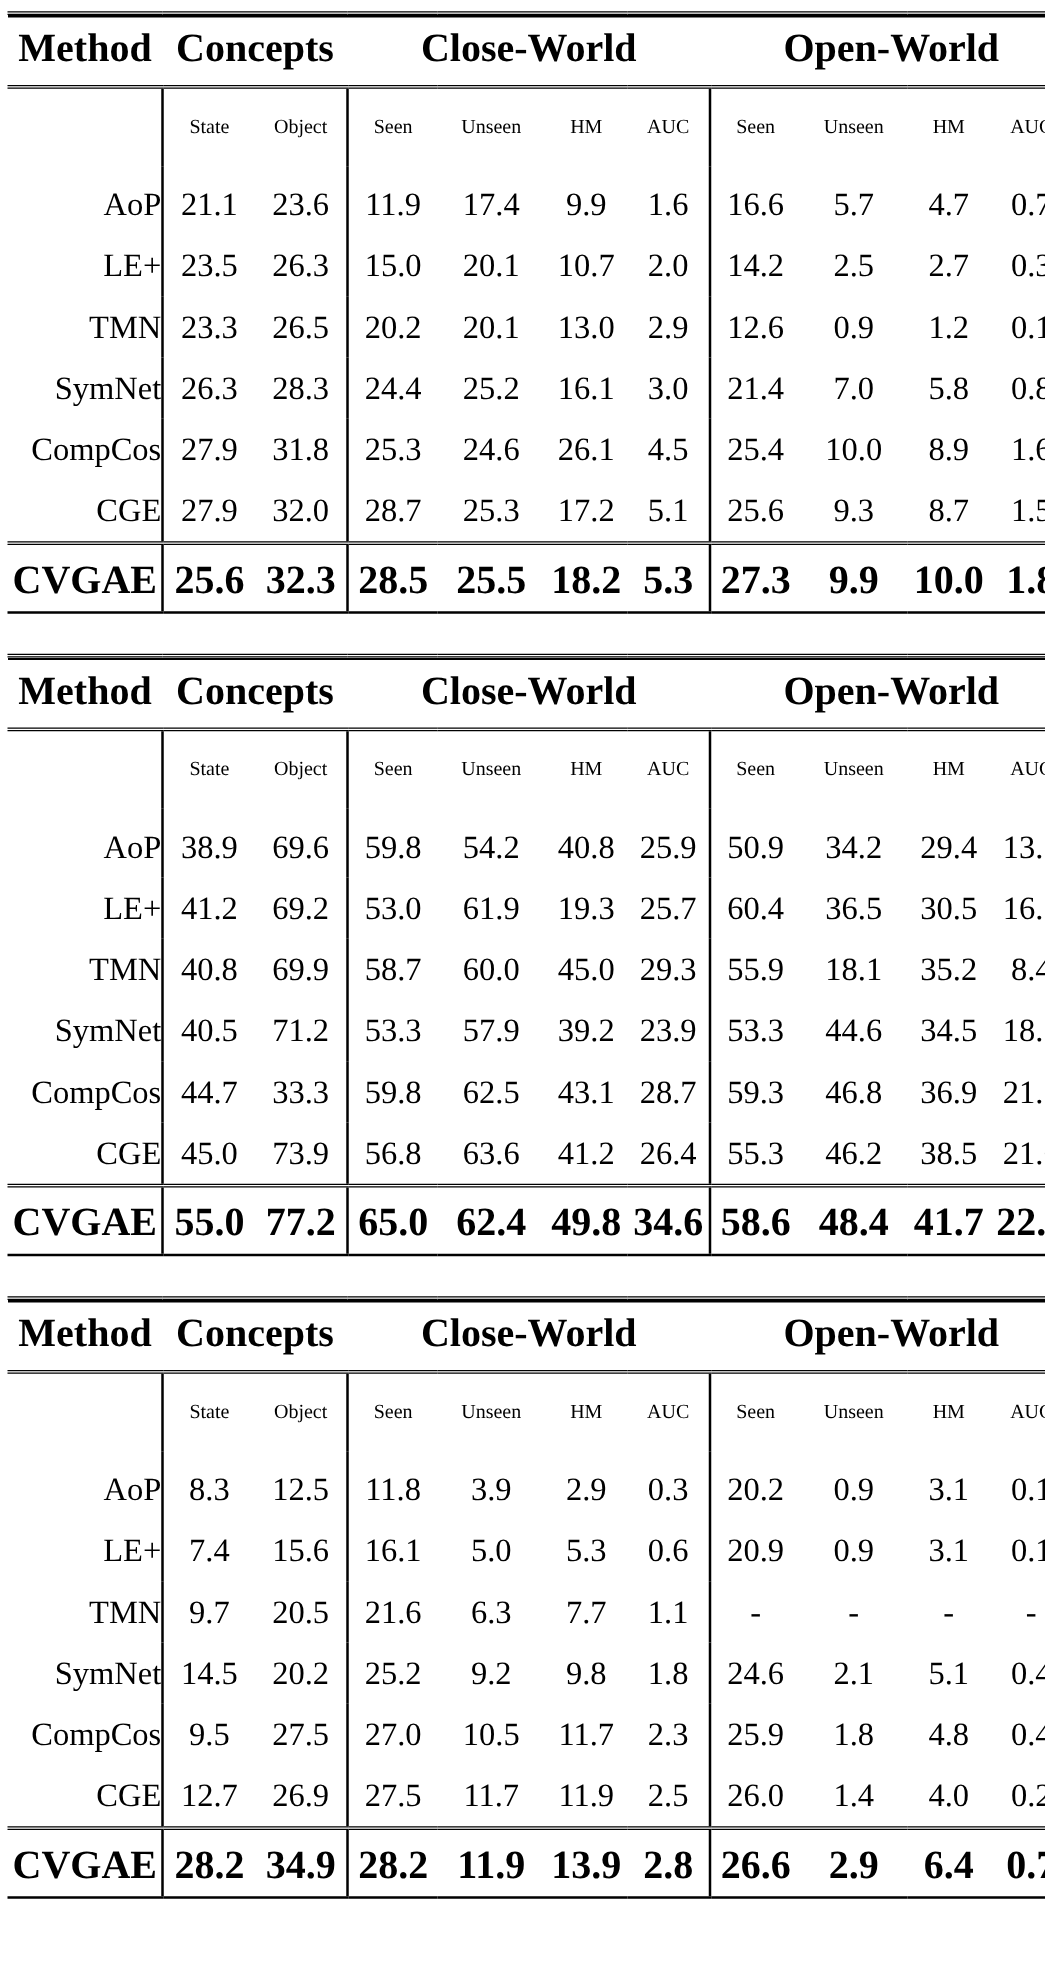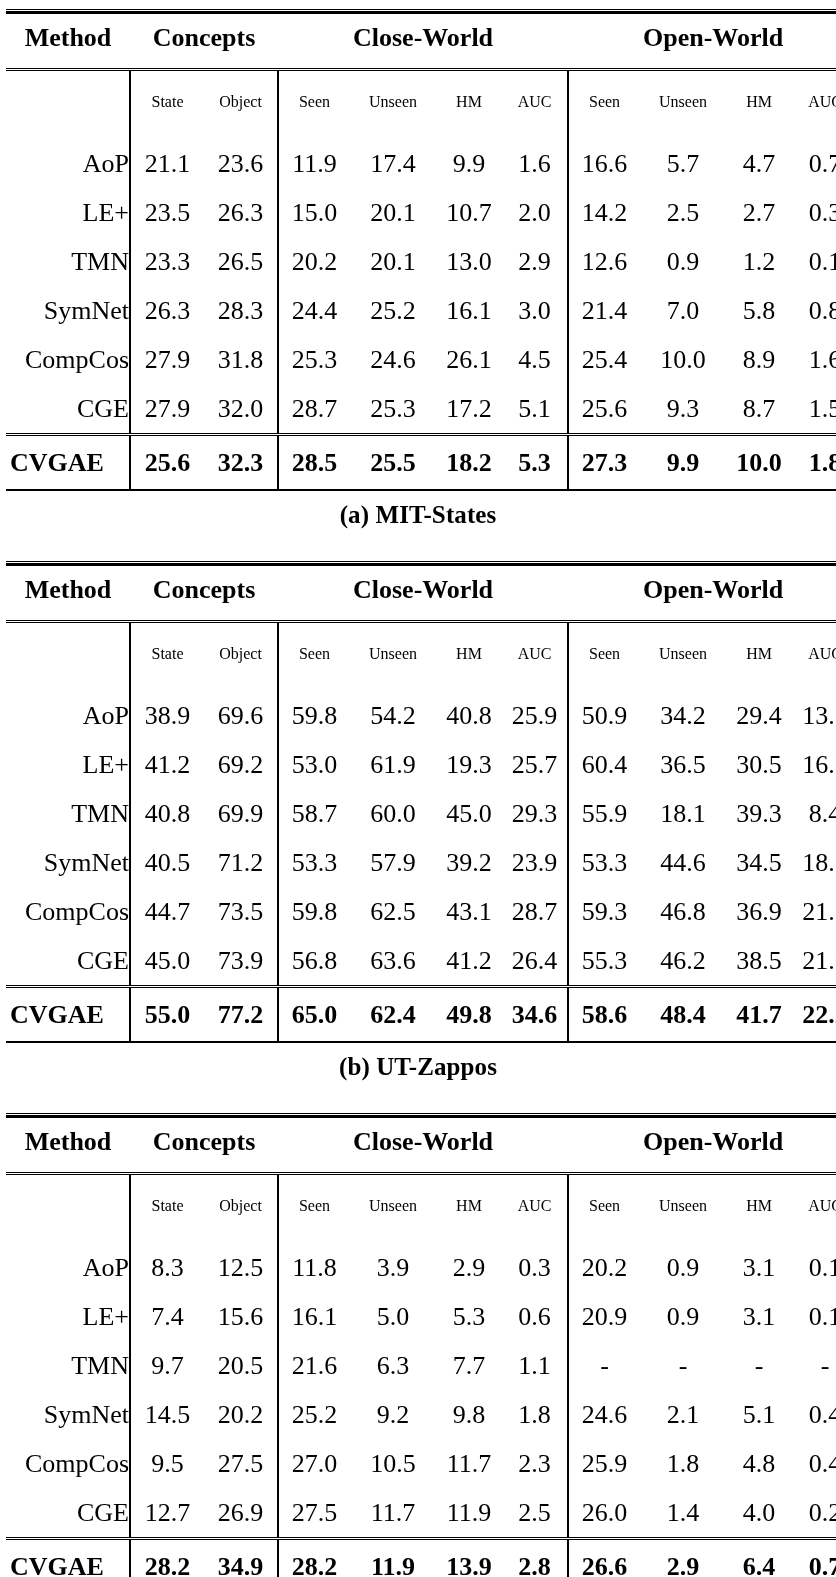--- a/index.html
+++ b/index.html
@@ -70,21 +70,21 @@
   tr.midrule-heavy > * {
     border-top: 3px double #000;
   }
   tr.botrule > * {
     border-bottom: 2px solid #000;
   }
 
   
   tr.group-head th {
     font-weight: bold;
-    font-size: 26px;
+    font-size: 32px;
     height: 52px;
     padding-bottom: 4px;
   }
 
   tr.sub-head th {
     font-size: 16px;
     height: 54px;
     padding-top: 4px;
     padding-bottom: 4px;
   }
@@ -102,21 +102,21 @@
   tr.data-row td.method {
     text-align: right;
     padding-left: 4px;
   }
   tr.data-row.first-body td {
     padding-top: 6px;
   }
 
   tr.total-row td {
     height: 53px;
-    font-size: 26px;
+    font-size: 32px;
     font-weight: bold;
   }
   tr.total-row td.method {
     text-align: left;
     padding-left: 4px;
     font-weight: bold;
   }
 
   td.bold, th.bold { font-weight: bold; }
 
@@ -256,21 +256,20 @@
             <td class="bold">25.5</td>
             <td class="bold">18.2</td>
             <td class="bold">5.3</td>
             <td class="bold vsep-l">27.3</td>
             <td class="">9.9</td>
             <td class="bold">10.0</td>
             <td class="bold">1.8</td>
           </tr>
         </tbody>
     </table>
-    <div class="caption">(a) MIT-States</div>
   </div>
 
   <div class="table-block" id="block-b">
     <table class="res">
       <colgroup>
         <col class="c-method">
           <col class="c-state">
           <col class="c-object">
         <col class="c-cseen">
           <col class="c-cunseen">
@@ -332,40 +331,40 @@
           <tr class="data-row">
             <td class="method">TMN</td>
             <td class="vsep-l">40.8</td>
             <td class="">69.9</td>
             <td class="vsep-l">58.7</td>
             <td class="">60.0</td>
             <td class="">45.0</td>
             <td class="">29.3</td>
             <td class="vsep-l">55.9</td>
             <td class="">18.1</td>
-            <td class="">39.3</td>
+            <td class="">35.2</td>
             <td class="">8.4</td>
           </tr>
           <tr class="data-row">
             <td class="method">SymNet</td>
             <td class="vsep-l">40.5</td>
             <td class="">71.2</td>
             <td class="vsep-l">53.3</td>
             <td class="">57.9</td>
             <td class="">39.2</td>
             <td class="">23.9</td>
             <td class="vsep-l">53.3</td>
             <td class="">44.6</td>
             <td class="">34.5</td>
             <td class="">18.5</td>
           </tr>
           <tr class="data-row">
             <td class="method">CompCos</td>
             <td class="vsep-l">44.7</td>
-            <td class="">73.5</td>
+            <td class="">33.3</td>
             <td class="vsep-l">59.8</td>
             <td class="">62.5</td>
             <td class="">43.1</td>
             <td class="">28.7</td>
             <td class="bold vsep-l">59.3</td>
             <td class="">46.8</td>
             <td class="">36.9</td>
             <td class="">21.3</td>
           </tr>
           <tr class="data-row">
@@ -389,21 +388,20 @@
             <td class="">62.4</td>
             <td class="bold">49.8</td>
             <td class="bold">34.6</td>
             <td class="vsep-l">58.6</td>
             <td class="bold">48.4</td>
             <td class="bold">41.7</td>
             <td class="bold">22.2</td>
           </tr>
         </tbody>
     </table>
-    <div class="caption">(b) UT-Zappos</div>
   </div>
 
   <div class="table-block" id="block-c">
     <table class="res">
       <colgroup>
         <col class="c-method">
           <col class="c-state">
           <col class="c-object">
         <col class="c-cseen">
           <col class="c-cunseen">

